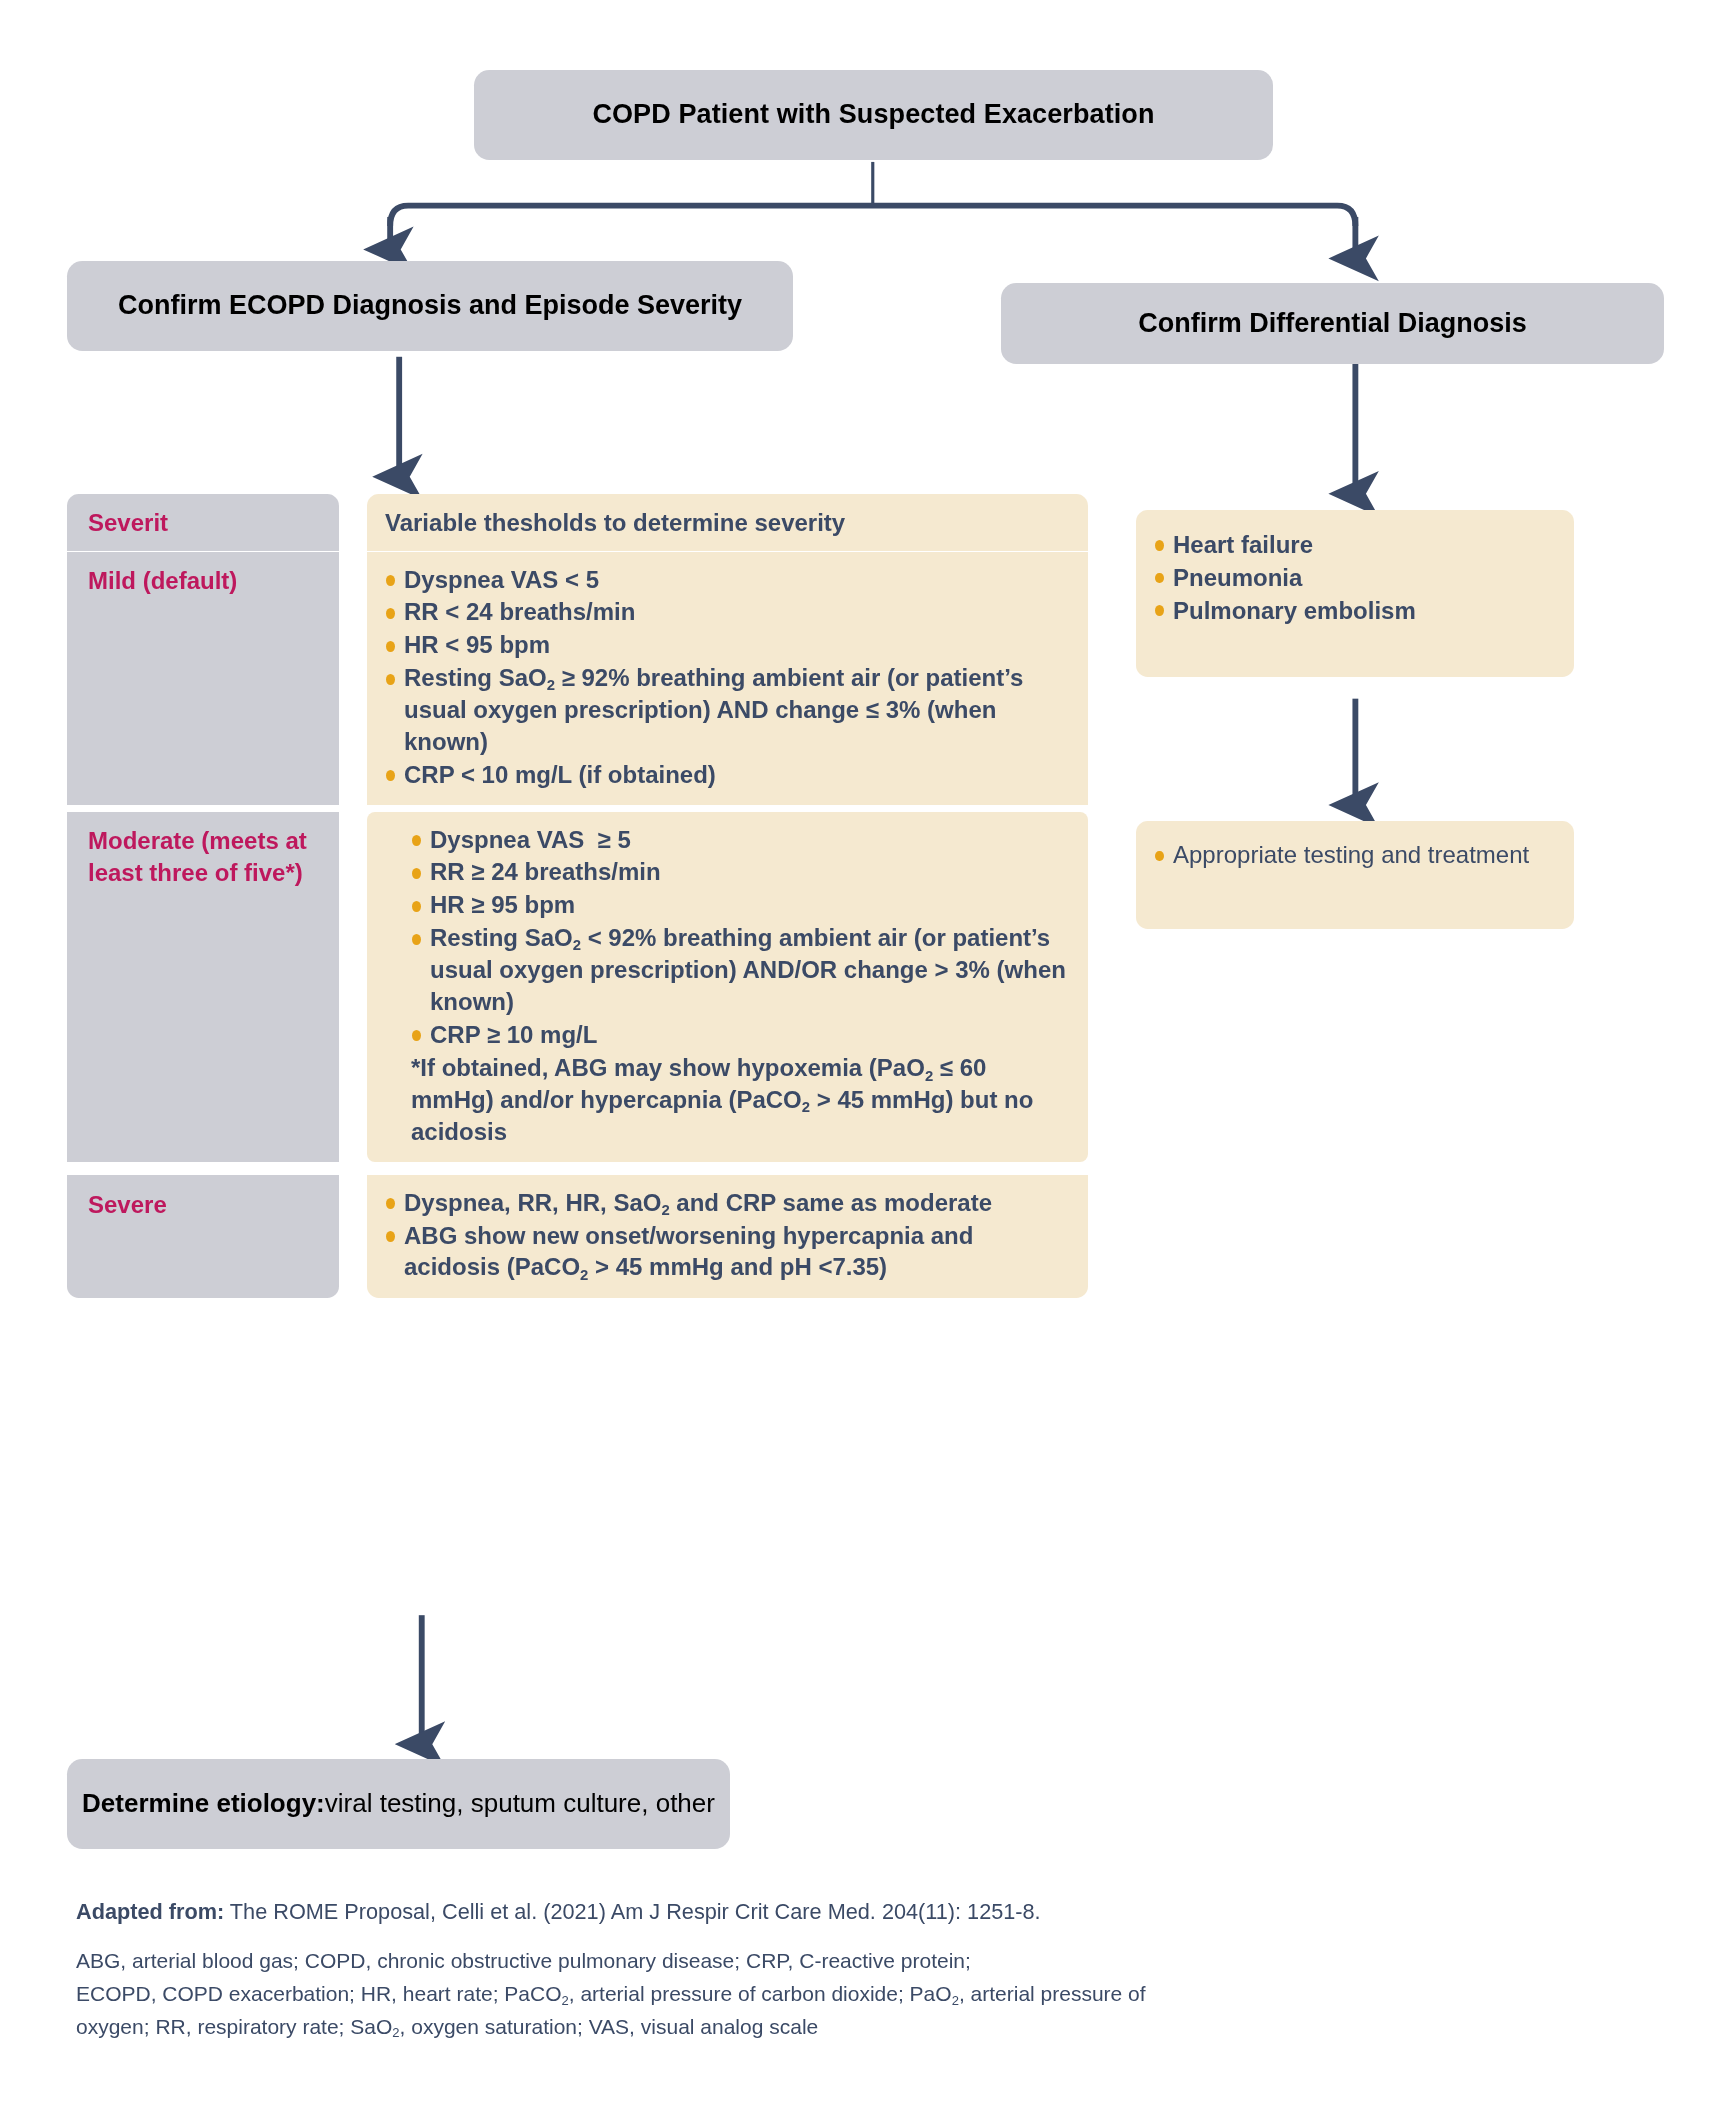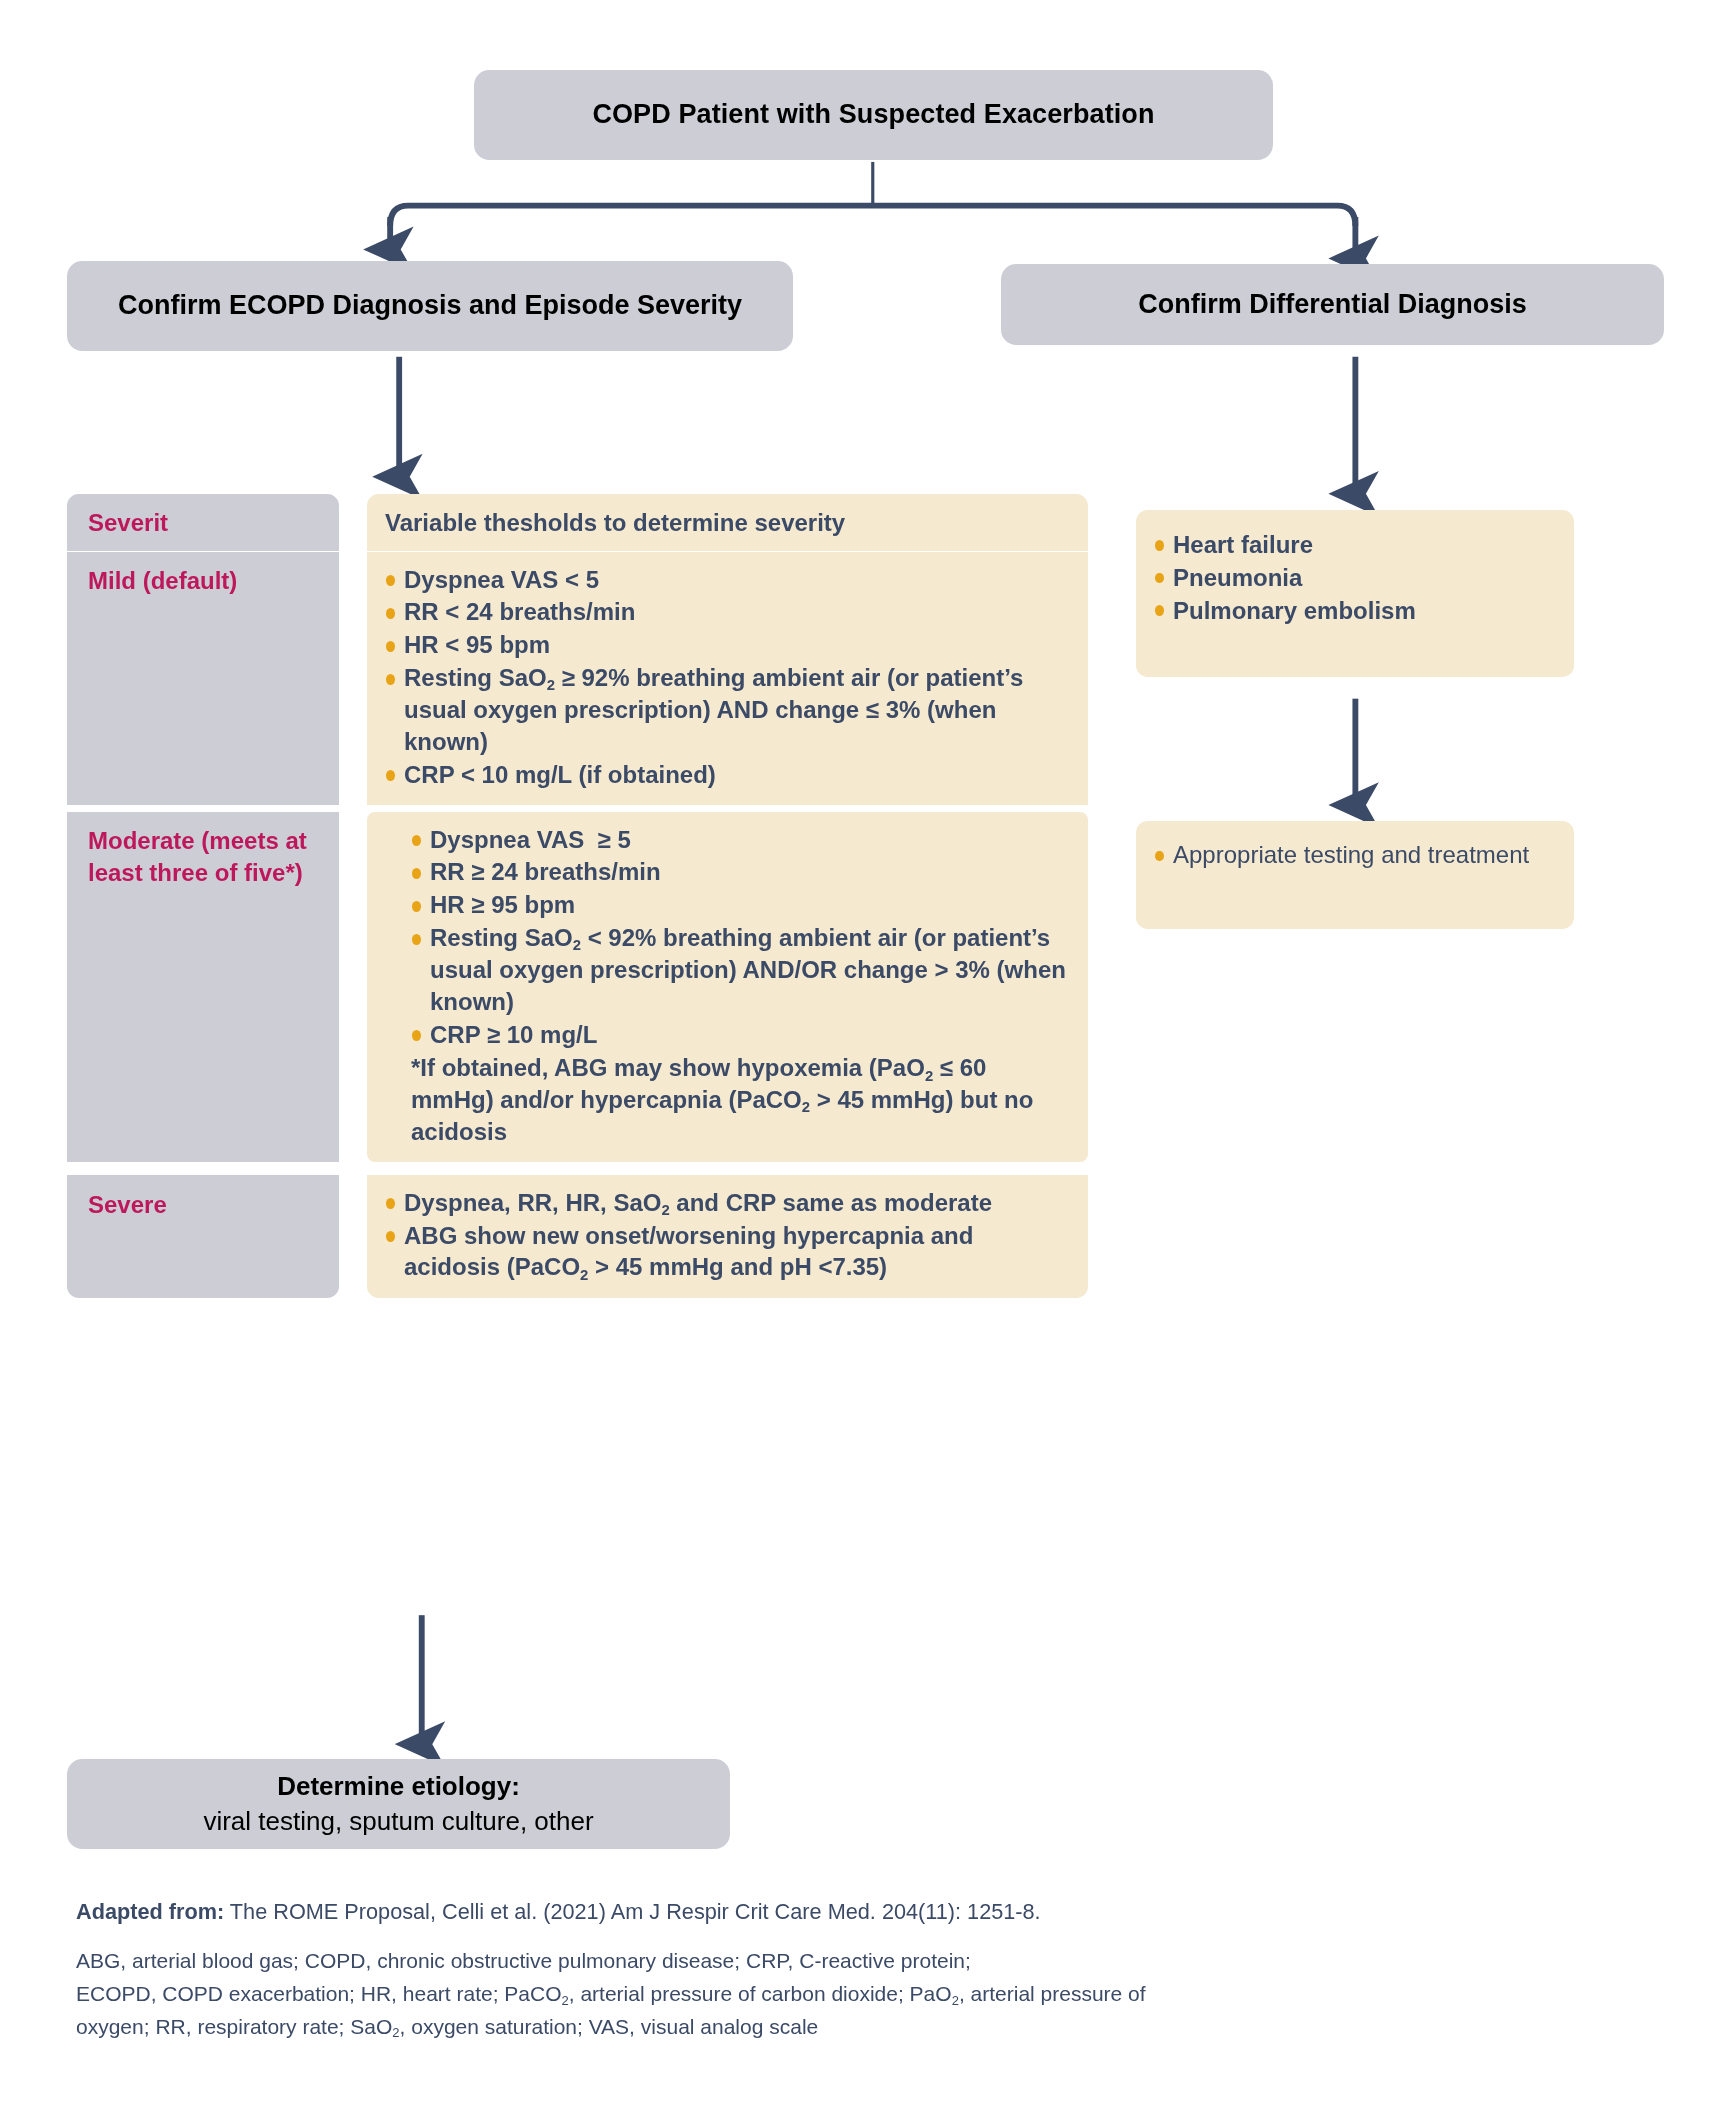--- a/index.html
+++ b/index.html
@@ -34,26 +34,26 @@
   
   #node-top {
     left: 474px; top: 70px; width: 799px; height: 90px;
     font-size: 27px; letter-spacing: 0.1px;
   }
   #node-confirm-ecopd {
     left: 67px; top: 261px; width: 726px; height: 90px;
     font-size: 27px; padding: 0 32px;
   }
   #node-confirm-diff {
-    left: 1001px; top: 264px; width: 663px; height: 81px;
+    left: 1001px; top: 283px; width: 663px; height: 81px;
     font-size: 27px; padding: 0 18px;
   }
   #node-etiology {
     left: 67px; top: 1759px; width: 663px; height: 90px;
-    flex-direction: column; font-size: 26px; font-weight: normal;
+    flex-direction: row; font-size: 26px; font-weight: normal;
     line-height: 1.35;
   }
   #node-etiology .t1 { font-weight: bold; }
 
   
   svg.conn { position: absolute; left: 0; top: 0; width: 1732px; height: 2119px;
              pointer-events: none; overflow: visible; }
 
   
   .tbl { position: absolute; left: 67px; top: 494px; }

